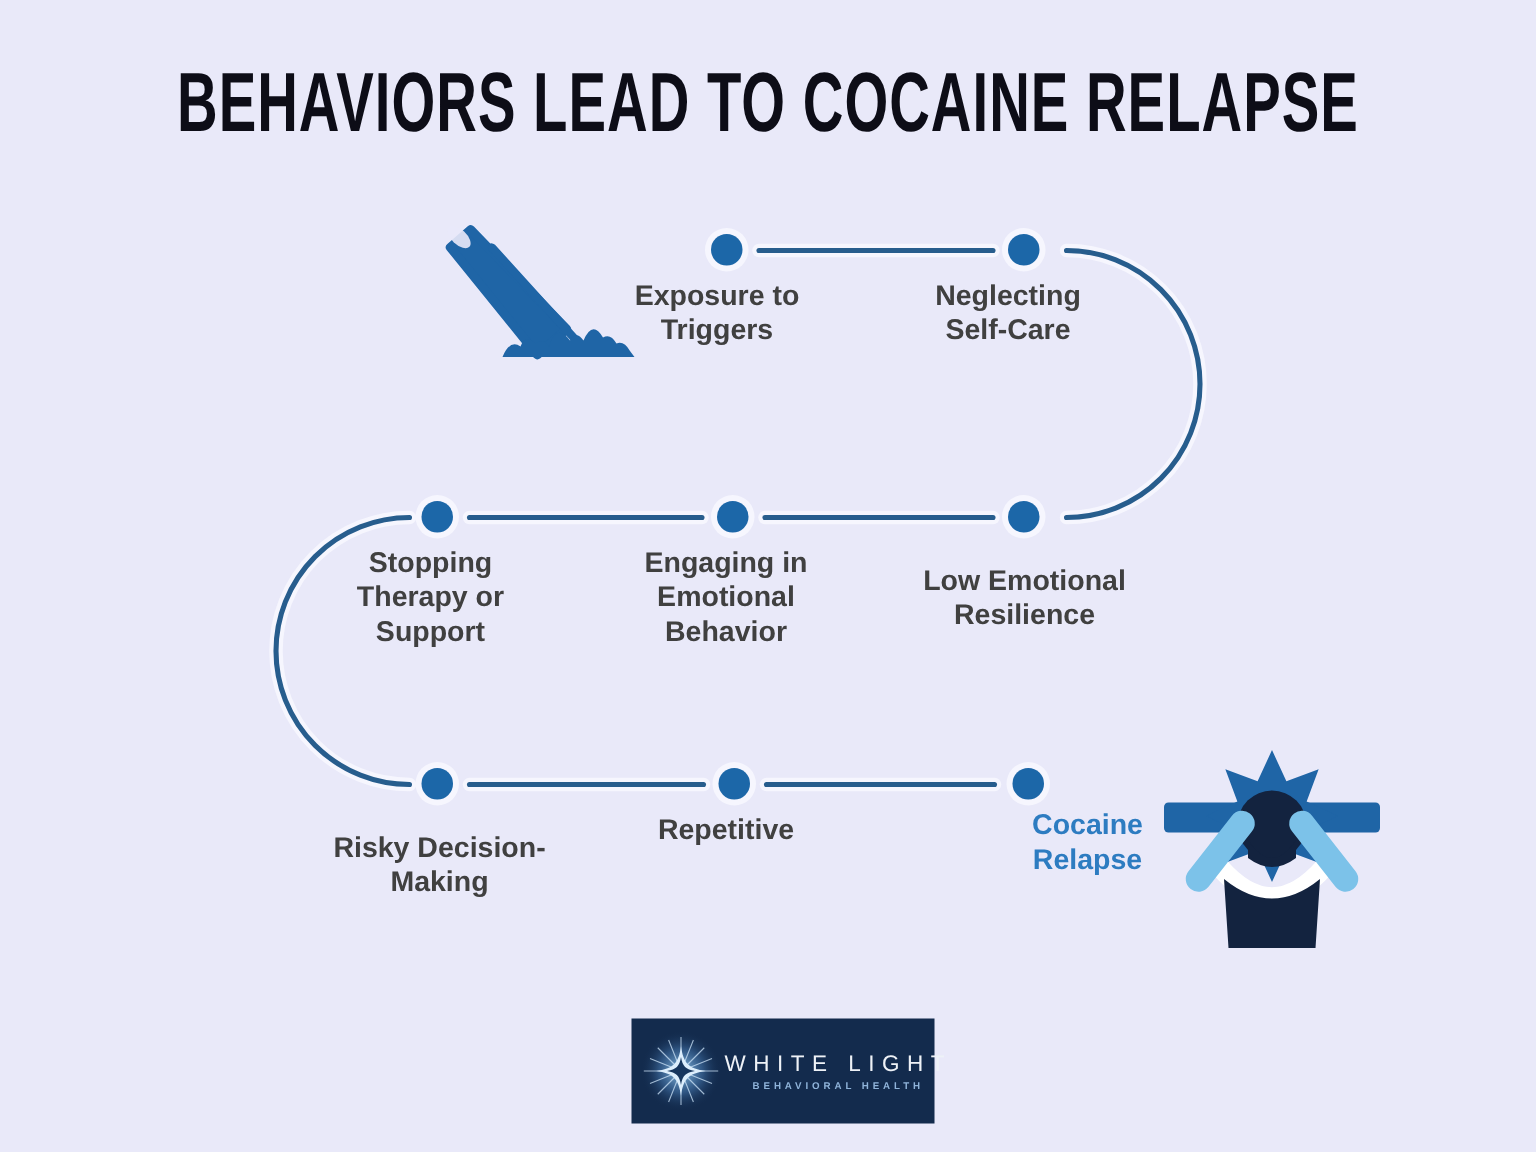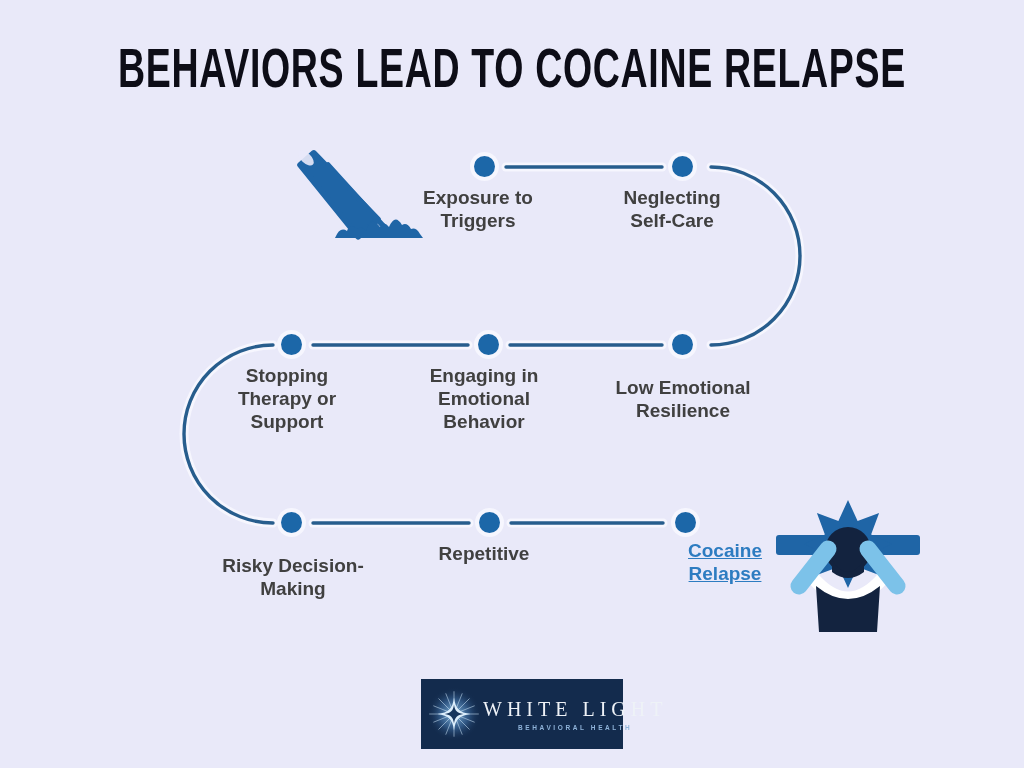--- a/index.html
+++ b/index.html
@@ -20,31 +20,31 @@
   .connectors{position:absolute;left:0;top:0;pointer-events:none;}
   .dot{
     position:absolute;width:21px;height:21px;border-radius:50%;
     background:var(--node);box-shadow:0 0 0 4px var(--halo);
   }
   .step-label{
     position:absolute;width:180px;text-align:center;
     font-size:19px;line-height:1.22;font-weight:bold;color:var(--label);
     white-space:pre-line;
   }
-  .step-label.highlight{color:var(--highlight-label);width:160px;text-decoration:underline;}
+  .step-label.highlight{color:var(--highlight-label);width:160px;}
   .icon-abs{position:absolute;}
   .logo{
     position:absolute;left:421px;top:679px;width:202px;height:70px;
     background:var(--logo-bg);display:flex;align-items:center;
   }
   .logo-star{width:62px;height:62px;flex:0 0 auto;margin-left:2px;}
   .logo-text-col{display:flex;flex-direction:column;align-items:center;margin-left:-2px;}
   .logo-brand{
-    font-family:Liberation Serif, serif;color:var(--logo-text);
-    font-size:20px;letter-spacing:5px;white-space:nowrap;
+    font-family:Liberation Sans, sans-serif;color:var(--logo-text);
+    font-size:15px;letter-spacing:5px;white-space:nowrap;
   }
   .logo-tagline{
     font-family:"Liberation Sans",sans-serif;color:var(--logo-tagline);
     font-size:6.5px;letter-spacing:2.6px;margin-top:3px;white-space:nowrap;font-weight:bold;
   }
 </style>
 </head>
 <body>
 
 <div class="canvas">

